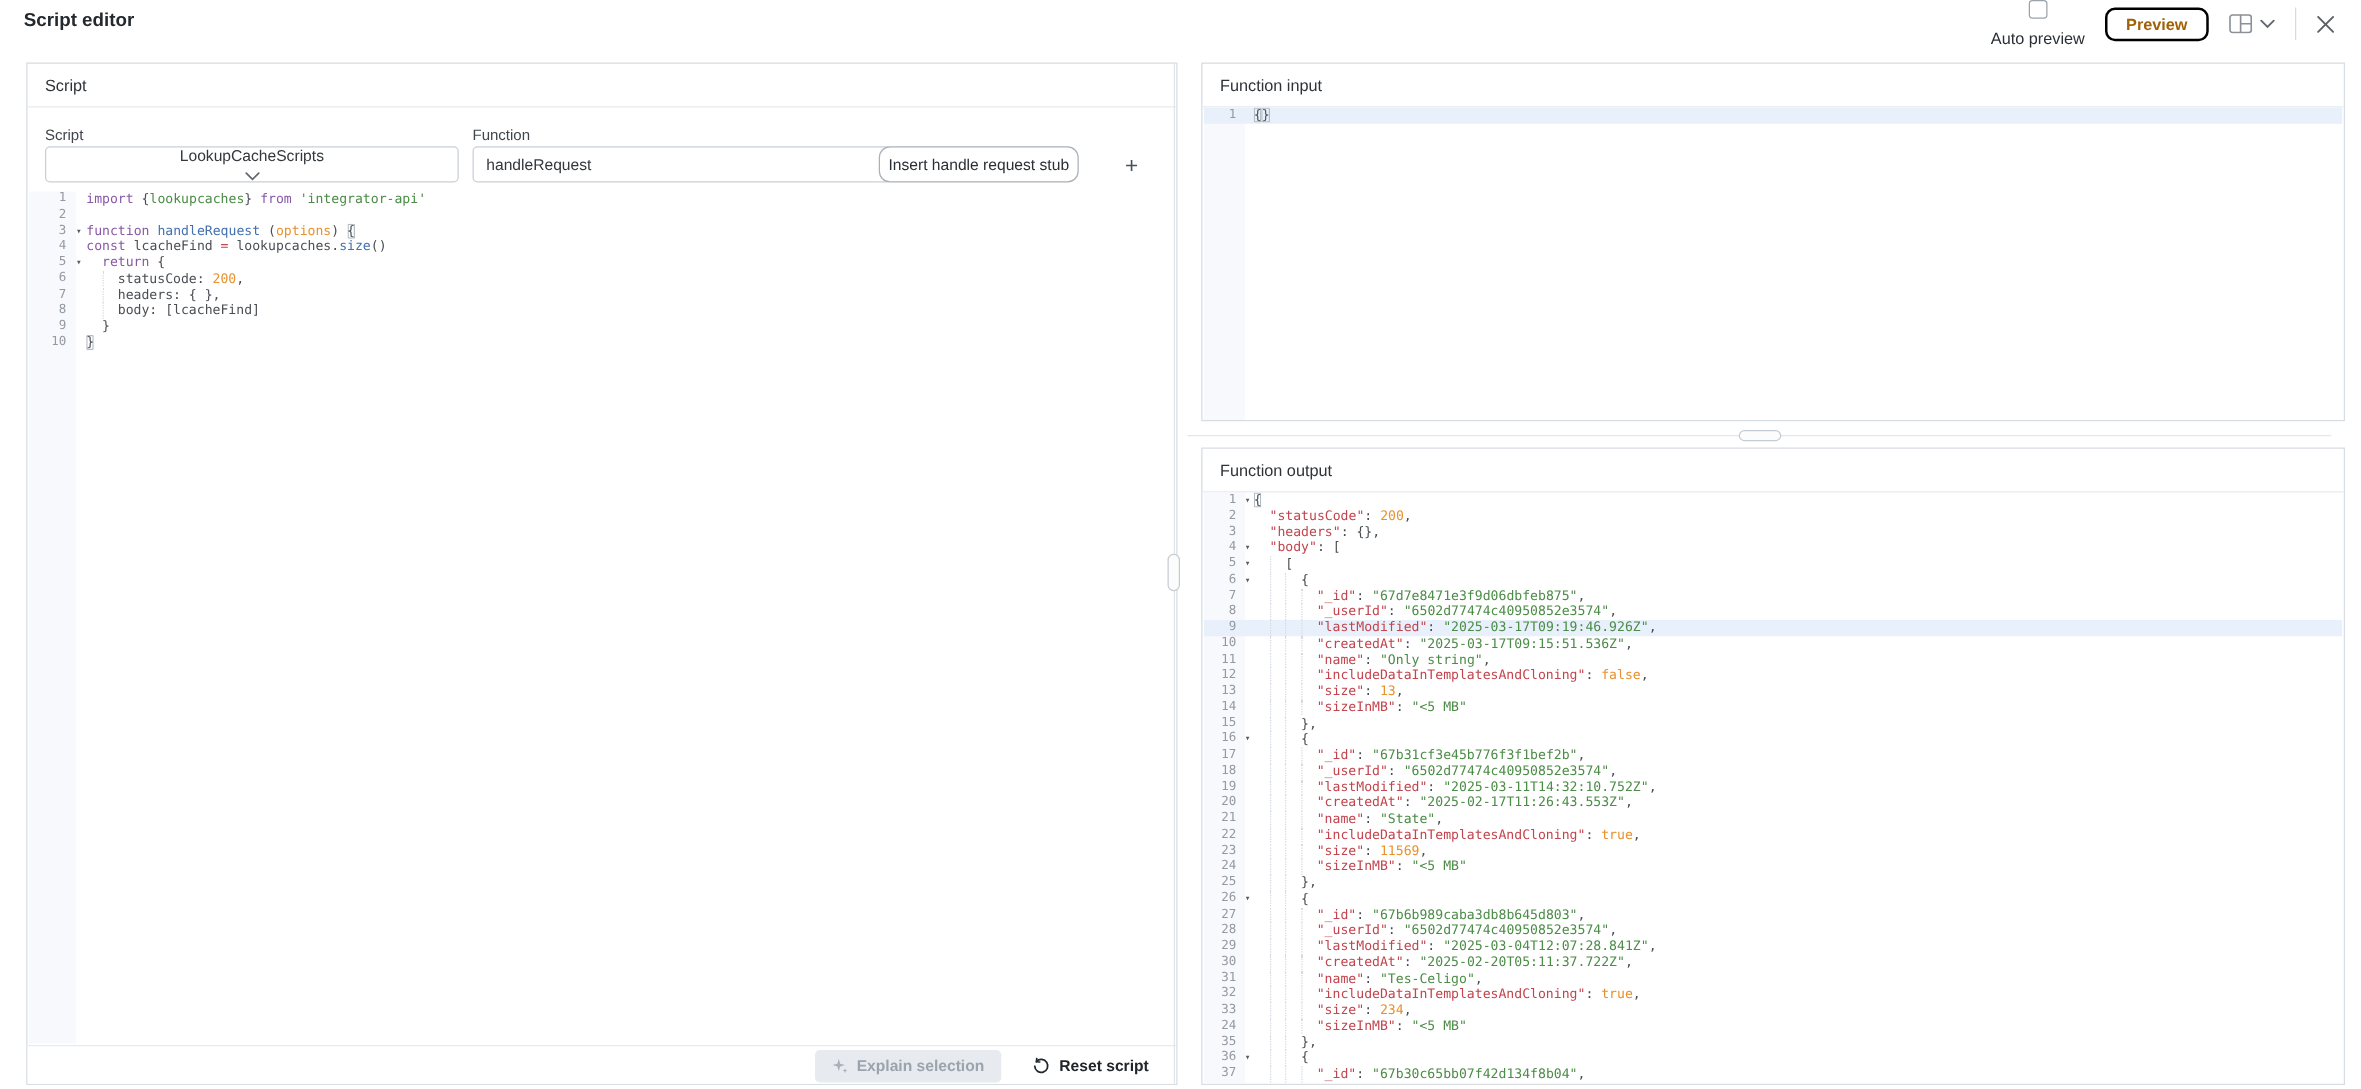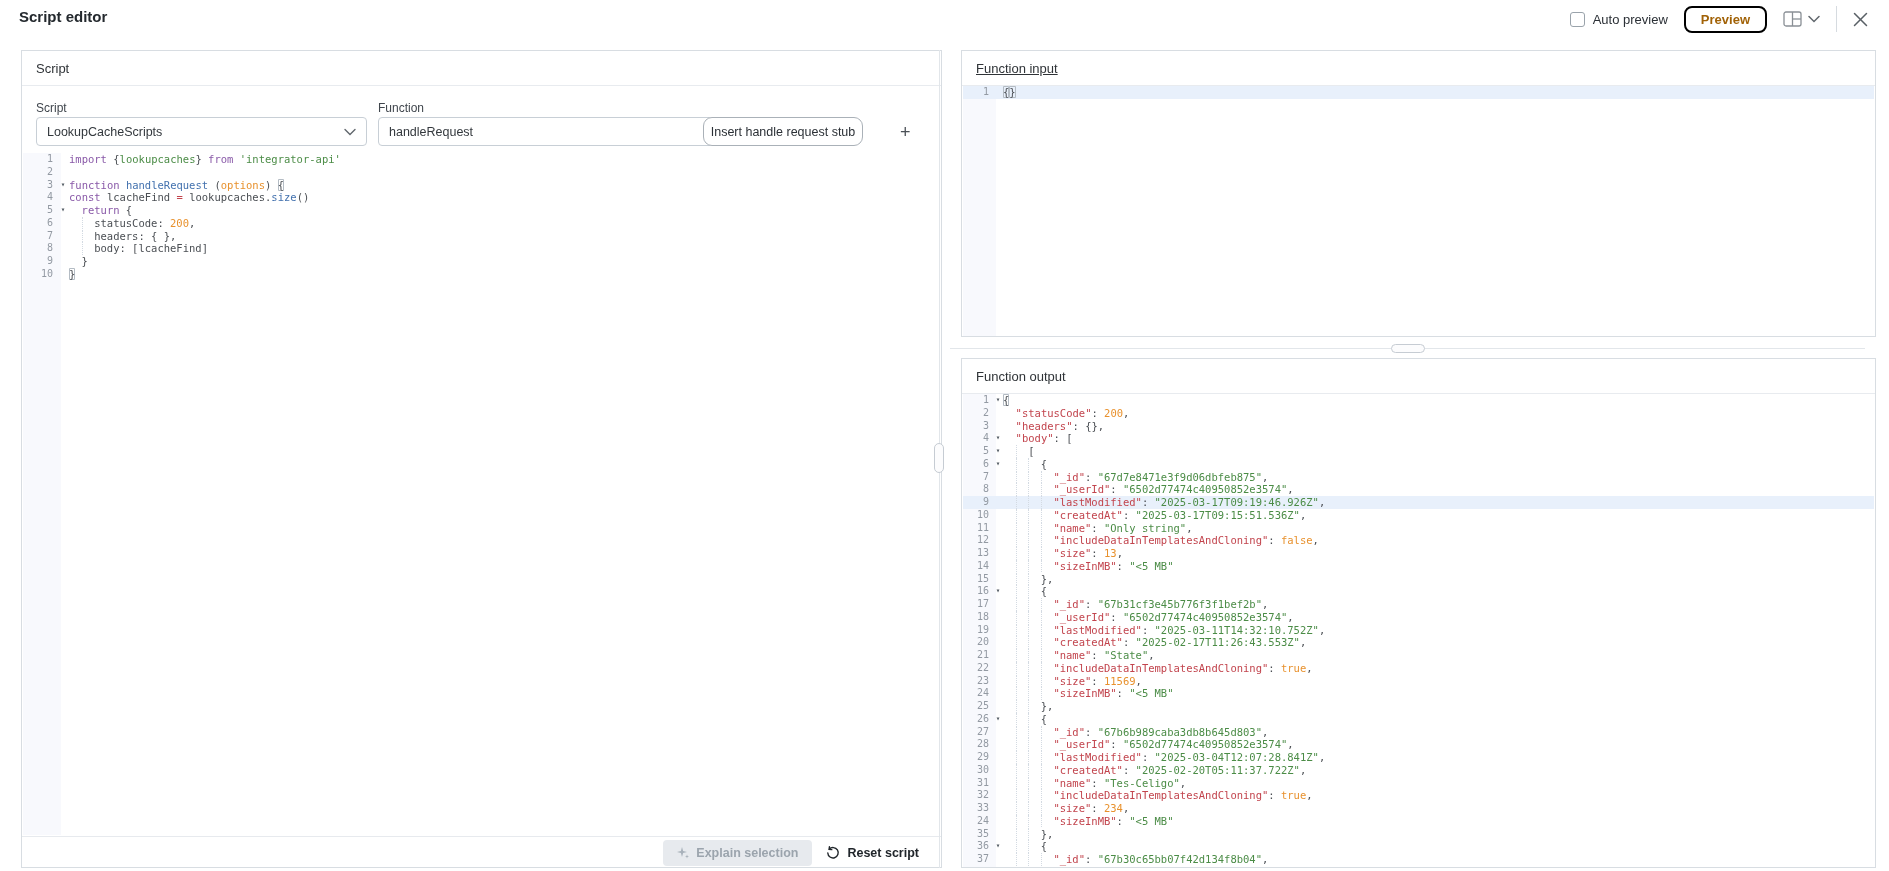--- a/index.html
+++ b/index.html
@@ -3,46 +3,46 @@
 <meta charset="utf-8">
 <style>
   html,body{margin:0;padding:0;background:#fff;}
   body{width:1889px;height:871px;position:relative;overflow:hidden;
        font-family:"Liberation Sans",sans-serif;color:#2f3337;}
 
   
   .topbar{position:absolute;left:0;top:0;width:1889px;height:44px;}
   .win-title{position:absolute;left:19px;top:8px;font-size:15px;font-weight:600;color:#24292e;}
   .topbar-right{position:absolute;right:21px;top:0;height:38px;display:flex;align-items:center;gap:16px;}
-  .chk-wrap{display:flex;align-items:center;gap:8px;}
+  .chk-wrap{display:flex;align-items:center;gap:8px;flex-direction:column;}
   .checkbox{width:15px;height:15px;border:1.5px solid #9aa3ab;border-radius:3px;background:#fff;box-sizing:border-box;}
   .chk-label{font-size:13px;color:#2b3036;}
   .btn-preview{height:27px;padding:0 15px;border:2px solid #000000;border-radius:8px;background:#fff;
       font-size:13px;font-weight:600;color:#a16207;display:flex;align-items:center;}
   .layout-group{display:flex;align-items:center;gap:6px;}
   .v-sep{width:1px;height:26px;background:#d6dbe0;}
 
   
   .card{position:absolute;background:#fff;border:1px solid var(--c-border,#d8dde2);border-radius:0;box-sizing:border-box;overflow:hidden;margin-left:11px;}
   .card-head{height:34px;border-bottom:1px solid #e8ebef;display:flex;align-items:center;padding:0 14px;
       font-size:13px;color:#2f3337;}
 
   
   .fld-label{position:absolute;font-size:12px;color:#40464d;}
   .fld{position:absolute;height:29px;border:1px solid #c8cfd6;border-radius:4px;background:#fff;box-sizing:border-box;
-      display:flex;align-items:center;padding:0 10px;font-size:12.5px;color:#33383d;}
+      display:flex;align-items:center;padding:0 10px;font-size:12.5px;color:#33383d;flex-direction:column;}
   .select{justify-content:space-between;cursor:pointer;}
   input.fld{font-family:"Liberation Sans",sans-serif;outline:none;}
   .btn-outline{position:absolute;height:29px;border:1px solid #aab1b8;border-radius:9px;background:#fff;
       font-size:12.5px;color:#2b3036;display:flex;align-items:center;justify-content:center;box-sizing:border-box;}
   .plus{position:absolute;font-size:18px;color:#4a5056;line-height:18px;}
 
   
   .footer{position:absolute;left:0;right:0;top:785px;height:32px;border-top:1px solid #e7eaee;background:#fff;
-      display:flex;align-items:center;justify-content:flex-end;gap:6px;padding-right:14px;}
+      display:flex;align-items:center;justify-content:flex-end;gap:17px;padding-right:14px;}
   .btn-explain{height:26px;padding:0 14px;background:#e7eaee;border-radius:4px;border:none;
       color:#9ba4ad;font-size:12.5px;font-weight:600;display:flex;align-items:center;gap:7px;}
   .btn-reset{height:26px;padding:0 8px;background:transparent;border:none;
       color:#21262b;font-size:12.5px;font-weight:700;display:flex;align-items:center;gap:7px;}
 
   
   .editor{position:absolute;font-family:"DejaVu Sans Mono","Liberation Mono",monospace;
       font-size:10.5px;line-height:12.75px;color:var(--c-txt,#4b4f54);overflow:hidden;}
   .editor::before{content:"";position:absolute;left:0;top:0;bottom:0;width:var(--gcol);background:var(--c-gutterbg,#f8f9fd);}
   .ed-script{--gw:34px;--fw:12px;--gcol:38px;}
@@ -201,21 +201,21 @@
       <span>Reset script</span>
     </button>
   </div>
 </div>
 
 <div class="div-v"></div>
 <div class="pill-v" style="cursor:col-resize;"></div>
 <div class="div-h"></div>
 <div class="pill-h" style="cursor:row-resize;"></div>
 
-<div class="card" style="left:950px;top:50px;width:915px;height:287px;text-decoration:underline;">
+<div class="card" style="left:950px;top:50px;width:915px;height:287px;">
   <div class="card-head">
     <span>Function input</span>
   </div>
   <div class="editor ed-io" style="left:1px;top:35px;width:911px;height:251px;">
       <div class="ed-row active">
         <div class="ed-num">1</div>
         <div class="ed-fold"></div>
         <div class="ed-code"><span class="t-brkt">{</span><span class="t-brkt">}</span></div>
       </div>
     </div>

